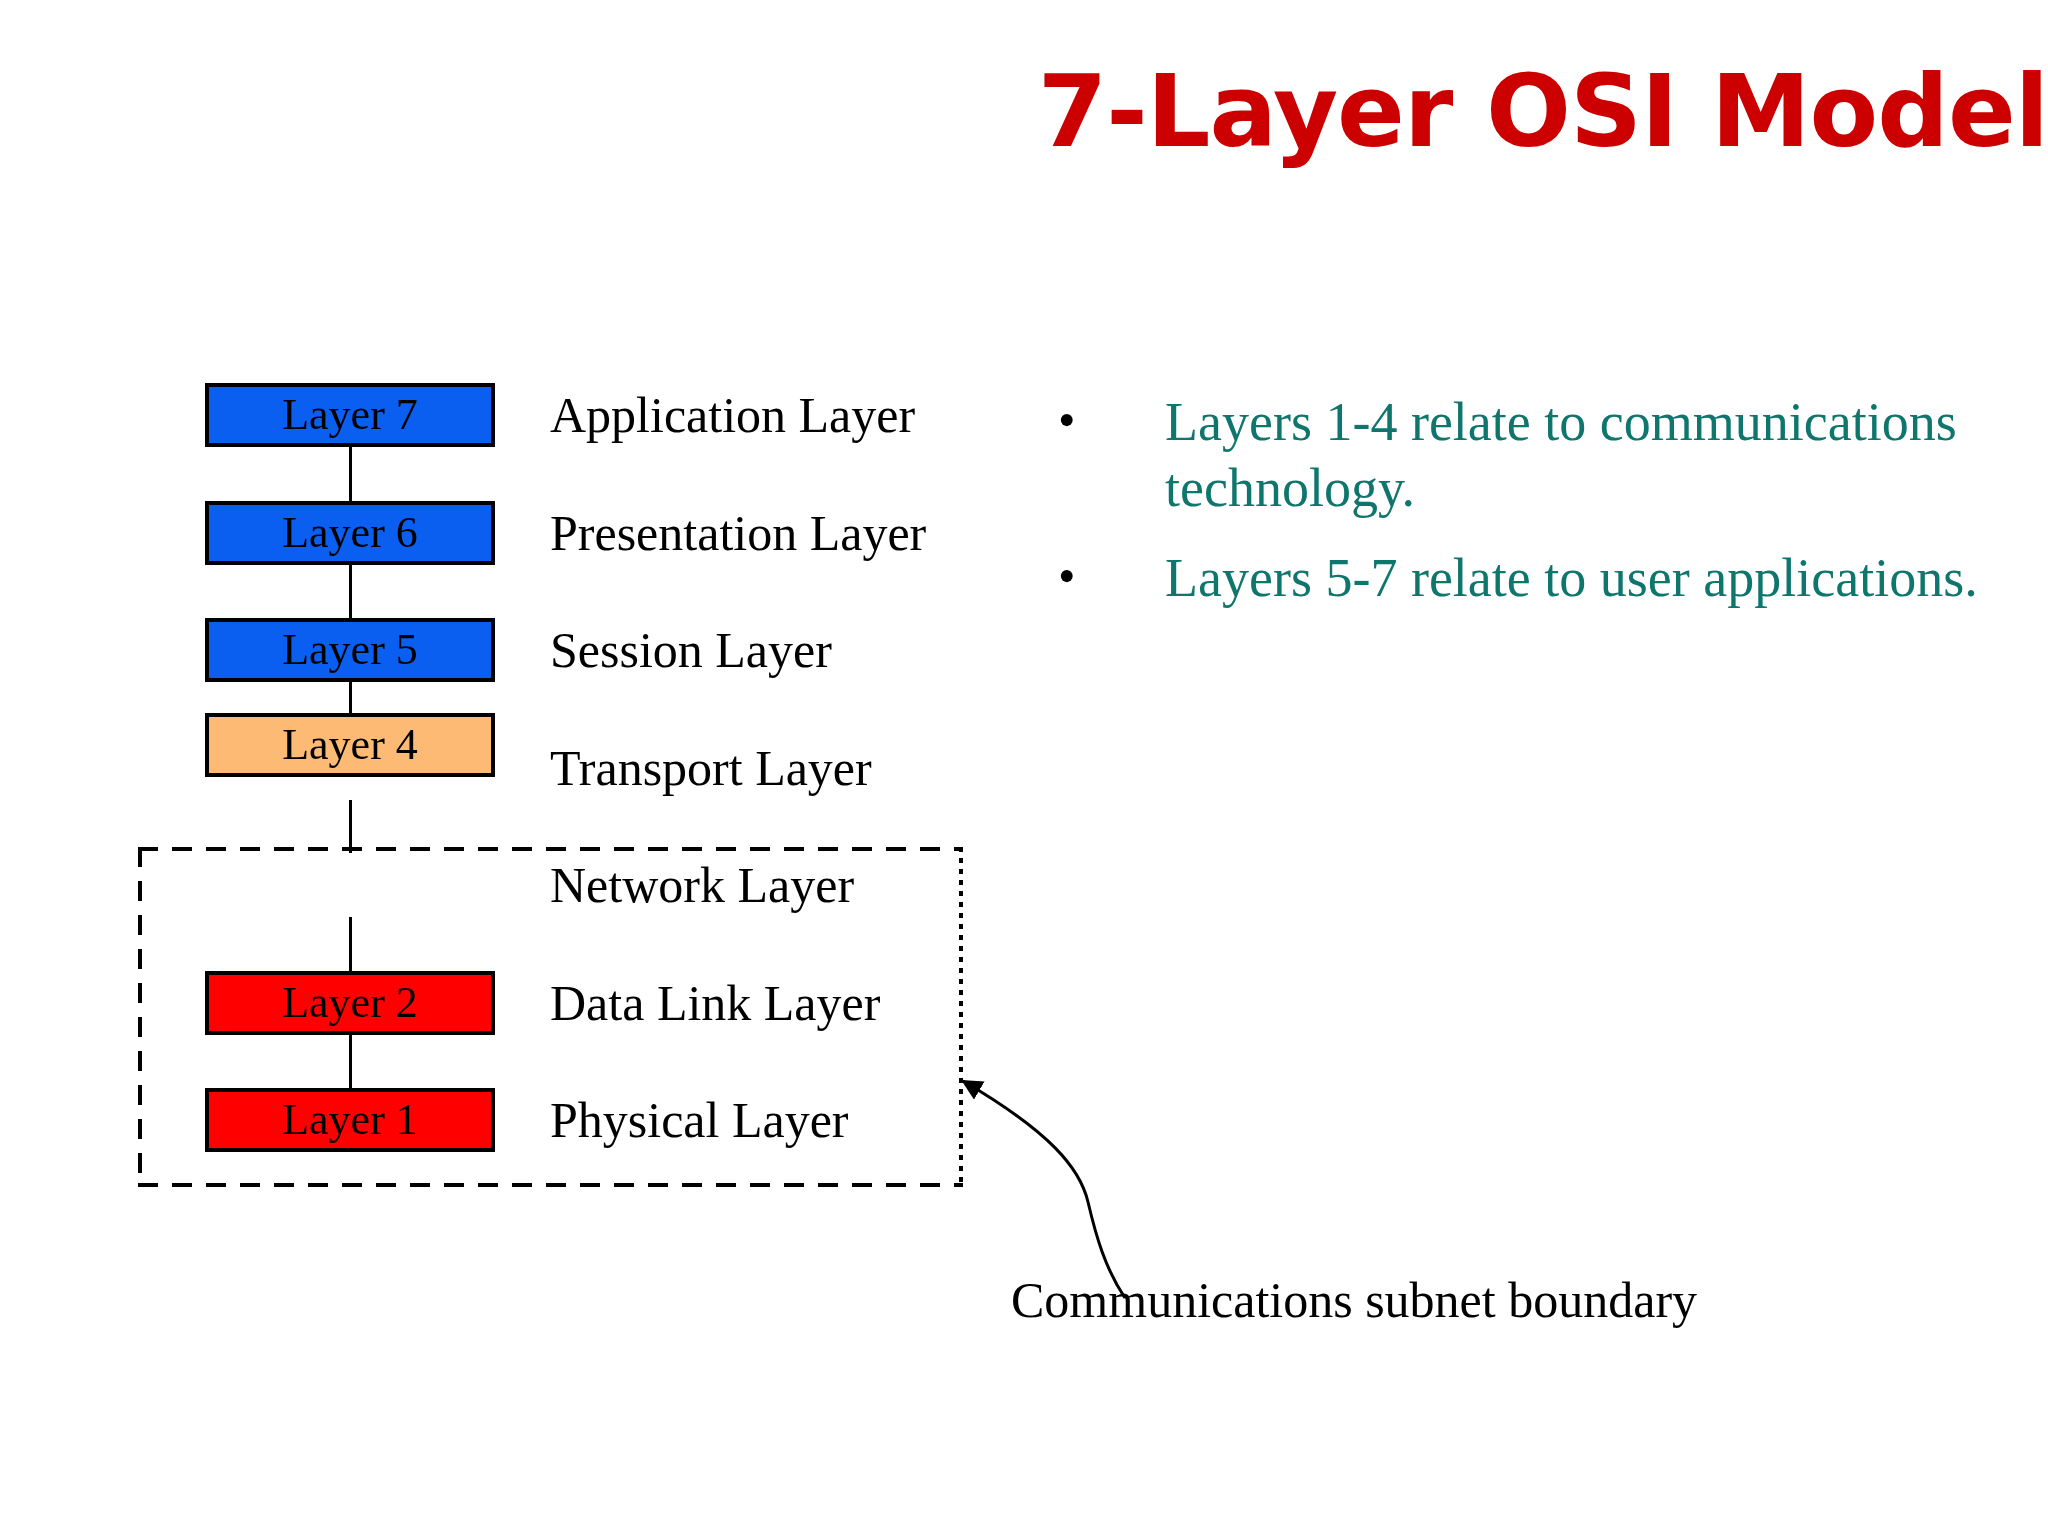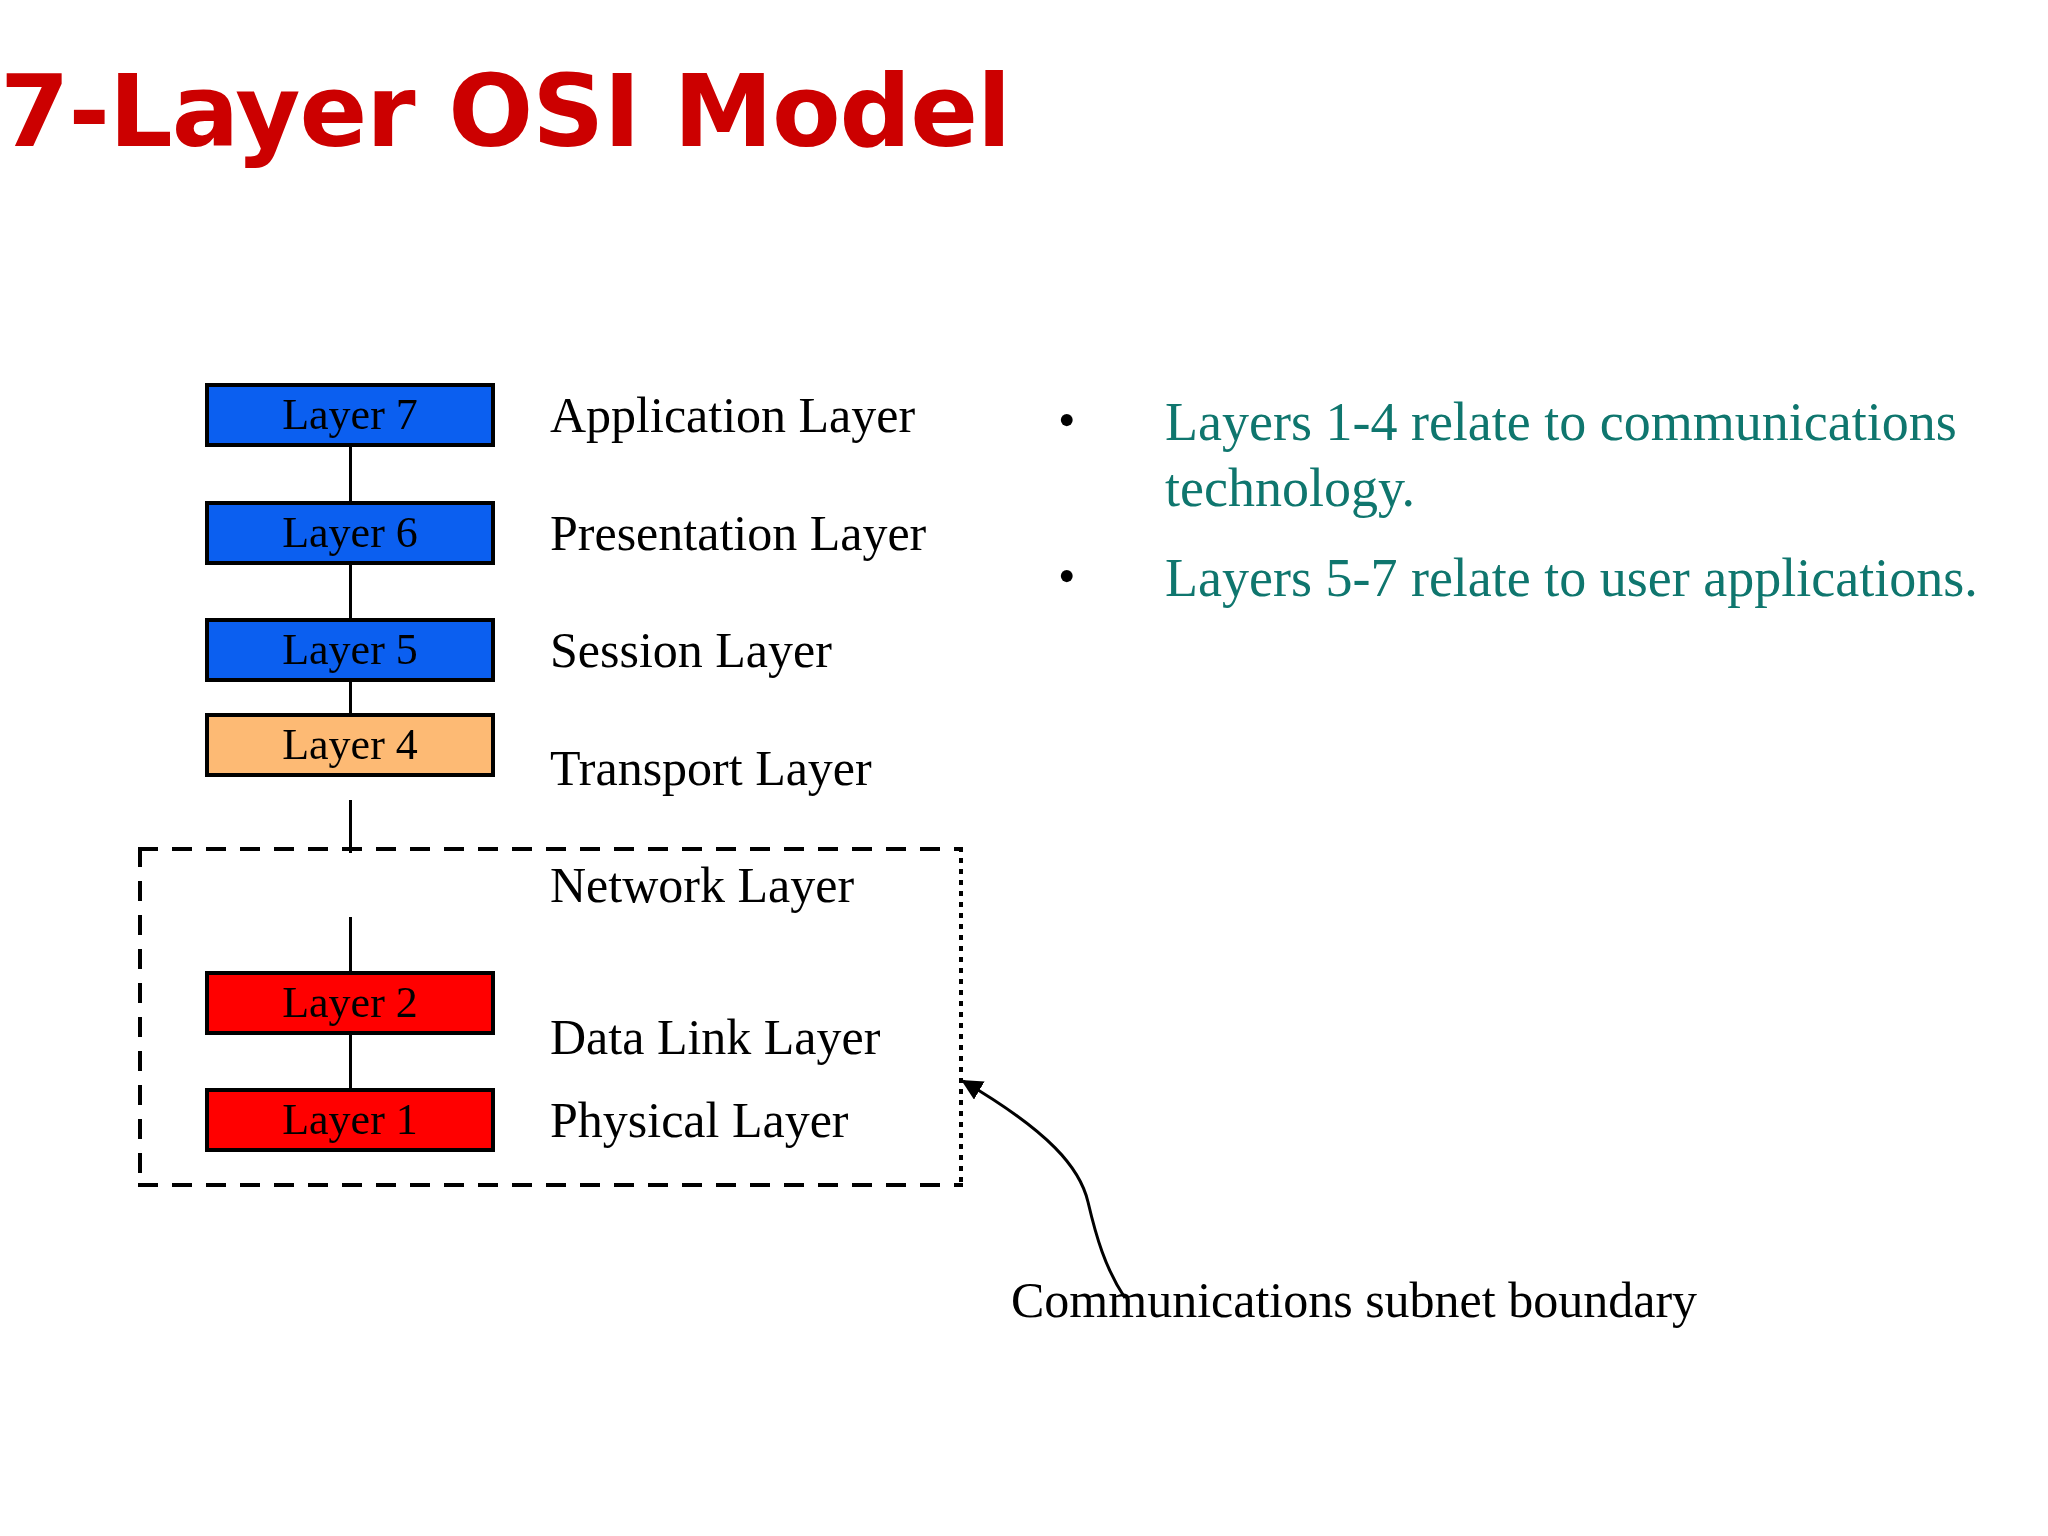--- a/index.html
+++ b/index.html
@@ -18,21 +18,21 @@
     background: #ffffff;
     overflow: hidden;
   }
 
   
   #title {
     position: absolute;
     left: 0;
     top: 62px;
     width: 2048px;
-    text-align: left;
+    text-align: right;
     font-family: "DejaVu Sans", sans-serif;
     font-weight: bold;
     font-size: 100px;
     line-height: 1.0;
     letter-spacing: -1px;
     color: #CC0000;
     white-space: nowrap;
   }
 
   
@@ -197,21 +197,21 @@
       <div class="layer-box blue" style="top: 713px; background: #fdba74;">
         <span class="box-label">Layer 4</span>
       </div>
       <div class="layer-name" style="top: 742.5px;">Transport Layer</div>
       <div class="connector" style="top: 917px; height: 53.5px;"></div>
       <div class="layer-name" style="top: 860px;">Network Layer</div>
       <div class="connector" style="top: 1034.5px; height: 53.5px;"></div>
       <div class="layer-box red" style="top: 970.5px; background: rgb(255, 0, 0);">
         <span class="box-label">Layer 2</span>
       </div>
-      <div class="layer-name" style="top: 977.5px; margin-top: 34px;">Data Link Layer</div>
+      <div class="layer-name" style="top: 977.5px;">Data Link Layer</div>
       <div class="layer-box red" style="top: 1088px; background: rgb(255, 0, 0);">
         <span class="box-label">Layer 1</span>
       </div>
       <div class="layer-name" style="top: 1095px;">Physical Layer</div>
     </div>
 
   <div id="subnet-boundary">
     <div class="edge" id="edge-top"></div>
     <div class="edge" id="edge-right"></div>
     <div class="edge" id="edge-bottom"></div>

